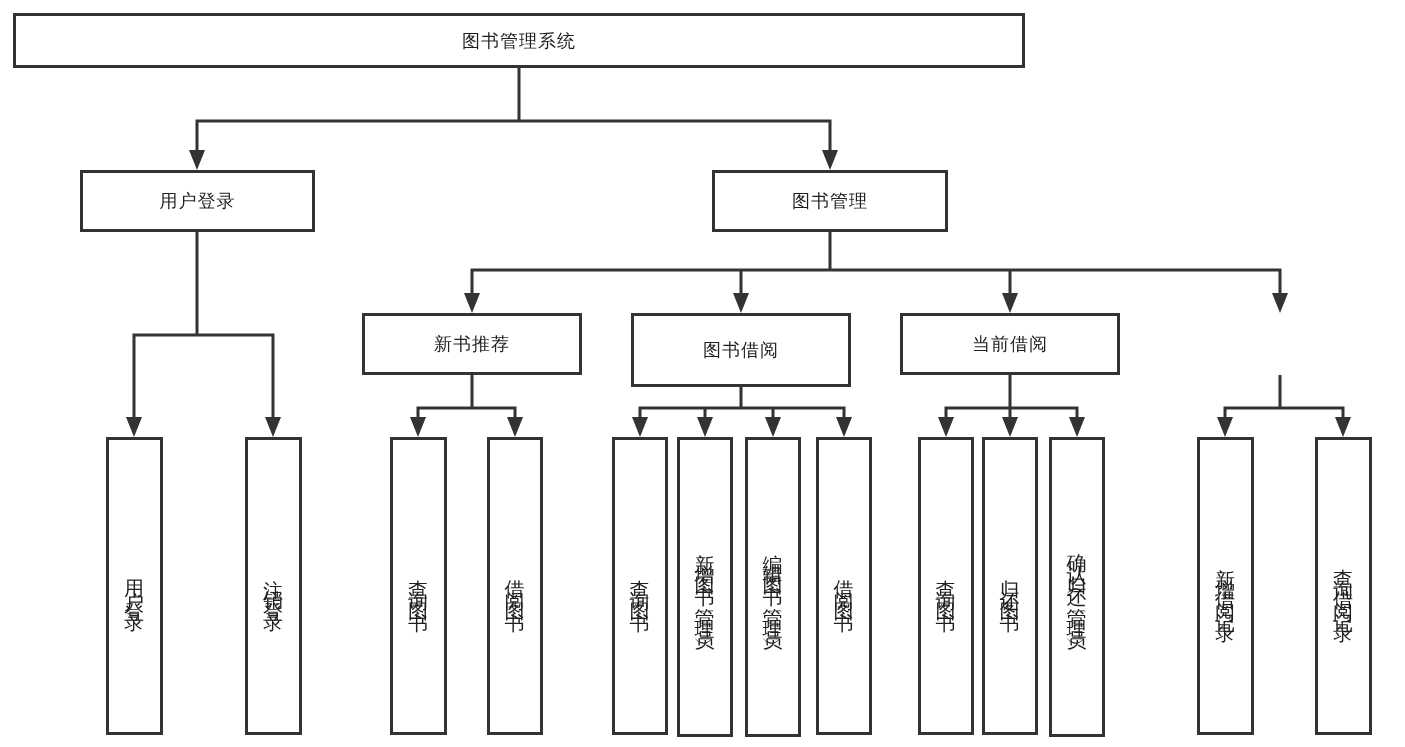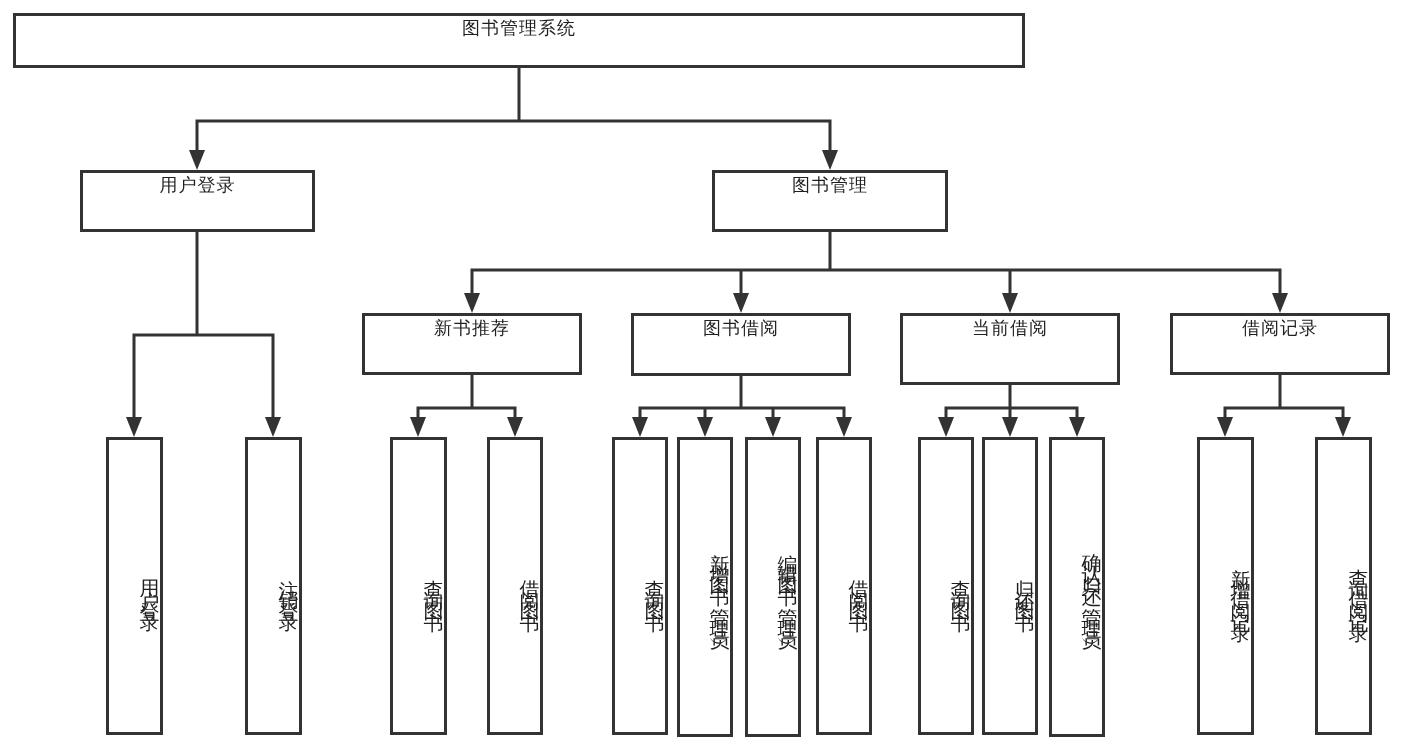--- a/index.html
+++ b/index.html
@@ -17,20 +17,21 @@
     left: 0; top: 0;
     width: 1405px; height: 747px;
     z-index: 0;
   }
   .box {
     position: absolute;
     box-sizing: border-box;
     border: 3px solid #333333;
     background: #ffffff;
     display: flex;
+    align-items: center;
     justify-content: center;
     z-index: 1;
   }
   .box.h {
     font-size: 18px;
     letter-spacing: 1px;
     white-space: nowrap;
   }
   .box.v {
     writing-mode: vertical-rl;
@@ -120,28 +121,25 @@
   <div class="box h" style="left:80px; top:170px; width:235px; height:62px;">
     <span>用户登录</span>
   </div>
   <div class="box h" style="left:362px; top:313px; width:220px; height:62px;">
     <span>新书推荐</span>
   </div>
 
   <div class="box h" style="left:712px; top:170px; width:236px; height:62px;">
     <span>图书管理</span>
   </div>
-  <div class="box h" style="left:631px; top:313px; width:220px; height:63px;">
+  <div class="box h" style="left:631px; top:313px; width:220px; height:74px;">
     <span>图书借阅</span>
   </div>
-  <div class="box h" style="left:900px; top:313px; width:220px; height:72px;">
+  <div class="box h" style="left:900px; top:313px; width:220px; height:62px;">
     <span>当前借阅</span>
-  </div>
-  <div class="box h" style="left:1170px; top:313px; width:220px; height:62px;">
-    <span>借阅记录</span>
   </div>
 
   <div class="box v" style="left:106px; top:437px; width:57px; height:298px;">
     <span>用户登录</span>
   </div>
   <div class="box v" style="left:245px; top:437px; width:57px; height:298px;">
     <span>注销登录</span>
   </div>
 
   <div class="box v" style="left:390px; top:437px; width:57px; height:298px;">

